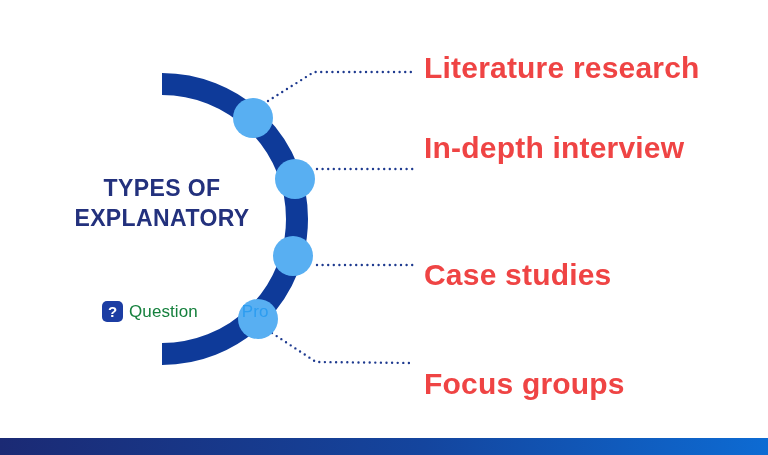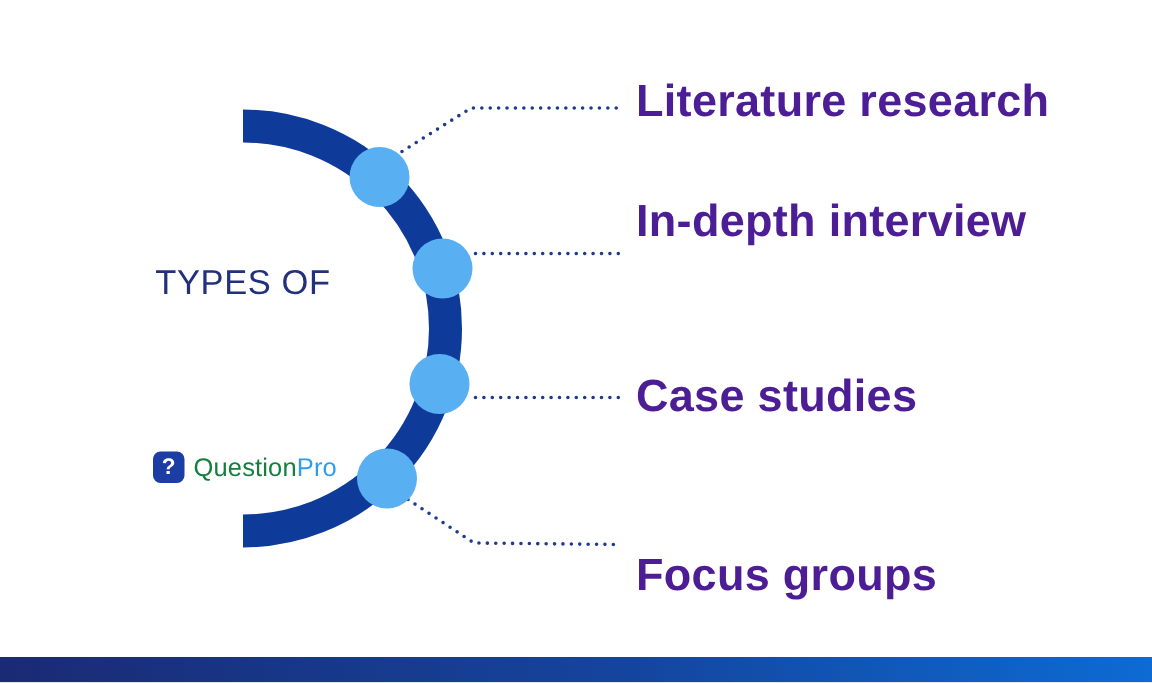--- a/index.html
+++ b/index.html
@@ -22,38 +22,38 @@
     width: 768px;
     height: 455px;
   }
   .title-block {
     position: absolute;
     left: 52px;
     top: 173px;
     width: 220px;
     text-align: center;
     color: #23317d;
-    font-weight: normal;
+    font-weight: bold;
     font-size: 23px;
     line-height: 30px;
     letter-spacing: 0.4px;
   }
   .item-label {
     position: absolute;
     left: 424px;
     white-space: nowrap;
-    color: #4c1d95;
+    color: #ef4444;
     font-weight: bold;
     font-size: 30px;
     line-height: 32px;
     letter-spacing: 0.2px;
   }
   .item-label-1 { top: 52px; }
   .item-label-2 { top: 132px; }
-  .item-label-3 { top: 249px; }
+  .item-label-3 { top: 259px; }
   .item-label-4 { top: 368px; }
   .logo {
     position: absolute;
     left: 102px;
     top: 301px;
     display: flex;
     align-items: center;
     gap: 6px;
   }
   .logo-icon {
@@ -66,21 +66,21 @@
     font-size: 15px;
     line-height: 21px;
     text-align: center;
   }
   .logo-text {
     font-size: 17px;
     font-weight: 500;
     letter-spacing: 0.1px;
   }
   .logo-text .brand-primary { color: #15803d; }
-  .logo-text .brand-secondary { color: #2d9df0; }
+  .logo-text .brand-secondary { color: #2d9df0; margin-left: 44px; }
   .footer-bar {
     position: absolute;
     left: 0;
     top: 438px;
     width: 768px;
     height: 17px;
     background: linear-gradient(90deg, #1b2a74 0%, #14459e 55%, #0d6bd3 100%);
   }
 </style>
 </head>
@@ -98,20 +98,21 @@
     <path d="M 272 333 L 316 362 L 413 363" fill="none" stroke="#1e3a8f" stroke-width="2.4" stroke-linecap="round" stroke-dasharray="0 5.6"></path>
 
     <circle cx="253" cy="118" r="20" fill="#58aff2"></circle>
     <circle cx="295" cy="179" r="20" fill="#58aff2"></circle>
     <circle cx="293" cy="256" r="20" fill="#58aff2"></circle>
     <circle cx="258" cy="319" r="20" fill="#58aff2"></circle>
   </svg>
 
   <div class="title-block">
     <div>TYPES OF</div>
+    <div>EXPLANATORY</div>
   </div>
 
   <div class="item-label item-label-1">Literature research</div>
   <div class="item-label item-label-2">In-depth interview</div>
   <div class="item-label item-label-3">Case studies</div>
   <div class="item-label item-label-4">Focus groups</div>
 
   <div class="logo">
     <div class="logo-icon">?</div>
     <div class="logo-text">

